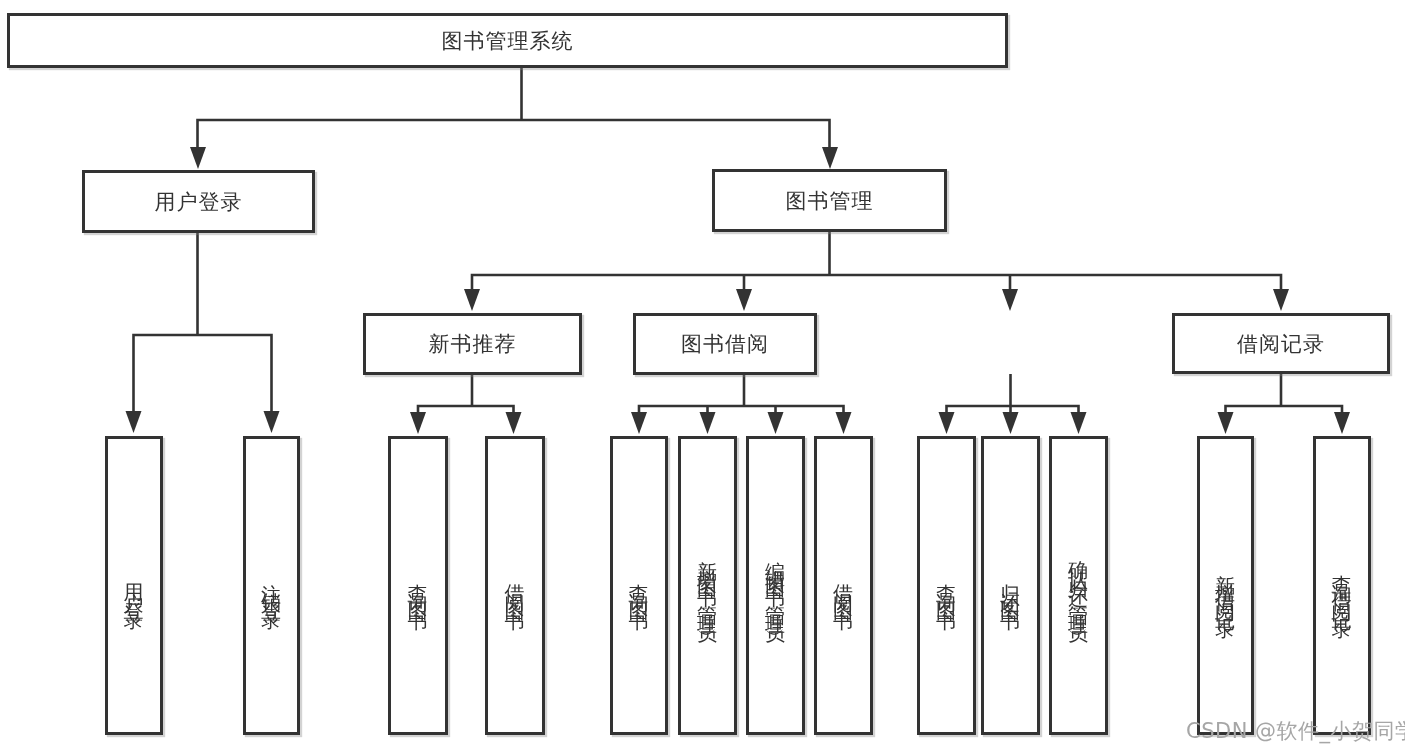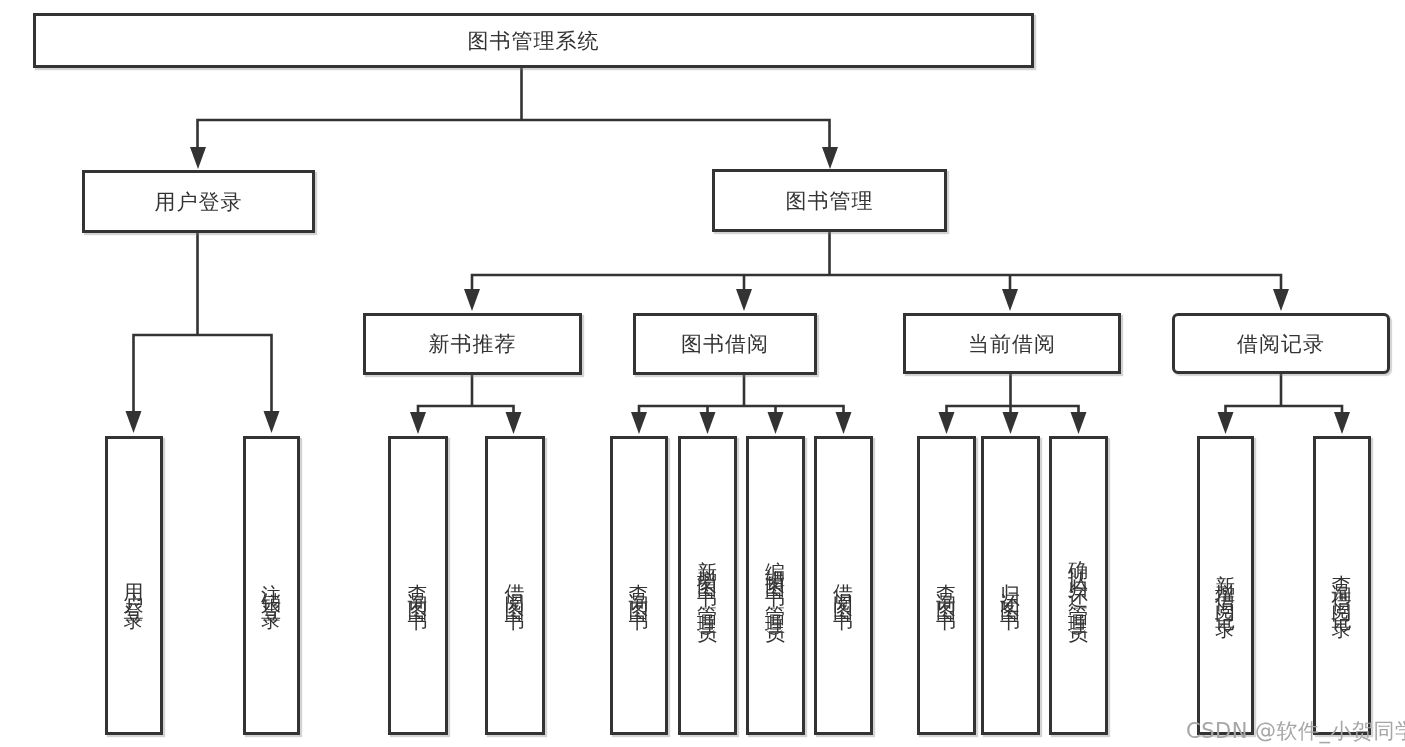--- a/index.html
+++ b/index.html
@@ -113,41 +113,38 @@
     <path class="ar" d="M938.5 412 L954.5 412 L946.5 434 Z"></path>
     <path class="ar" d="M1002.5 412 L1018.5 412 L1010.5 434 Z"></path>
     <path class="ar" d="M1070.5 412 L1086.5 412 L1078.5 434 Z"></path>
 
     <path class="ln" d="M1281 374 L1281 407"></path>
     <path class="ln" d="M1225.5 415 L1225.5 406 L1342 406 L1342 415"></path>
     <path class="ar" d="M1217.5 412 L1233.5 412 L1225.5 434 Z"></path>
     <path class="ar" d="M1334 412 L1350 412 L1342 434 Z"></path>
   </svg>
 
-  <div class="box h" style="left:33px; top:13px; width:1001px; height:55px;">
+  <div class="box h" style="left:7px; top:13px; width:1001px; height:55px;">
     <span>图书管理系统</span>
   </div>
 
   <div class="box h" style="left:82px; top:170px; width:233px; height:63px;">
     <span>用户登录</span>
   </div>
   <div class="box h" style="left:712px; top:169px; width:235px; height:63px;">
     <span>图书管理</span>
   </div>
 
   <div class="box h" style="left:363px; top:313px; width:219px; height:62px;">
     <span>新书推荐</span>
   </div>
   <div class="box h" style="left:633px; top:313px; width:184px; height:62px;">
     <span>图书借阅</span>
   </div>
-  <div class="box h" style="left:903px; top:313px; width:218px; height:61px;">
-    <span>当前借阅</span>
-  </div>
-  <div class="box h" style="left:1172px; top:313px; width:218px; height:61px;border-radius:6px;">
+  <div class="box h" style="left:1172px; top:313px; width:218px; height:61px;">
     <span>借阅记录</span>
   </div>
 
   <div class="box v" style="left:105px; top:436px; width:58px; height:299px;">
     <span class="vtext">用户登录</span>
   </div>
   <div class="box v" style="left:243px; top:436px; width:57px; height:299px;">
     <span class="vtext">注销登录</span>
   </div>
 

